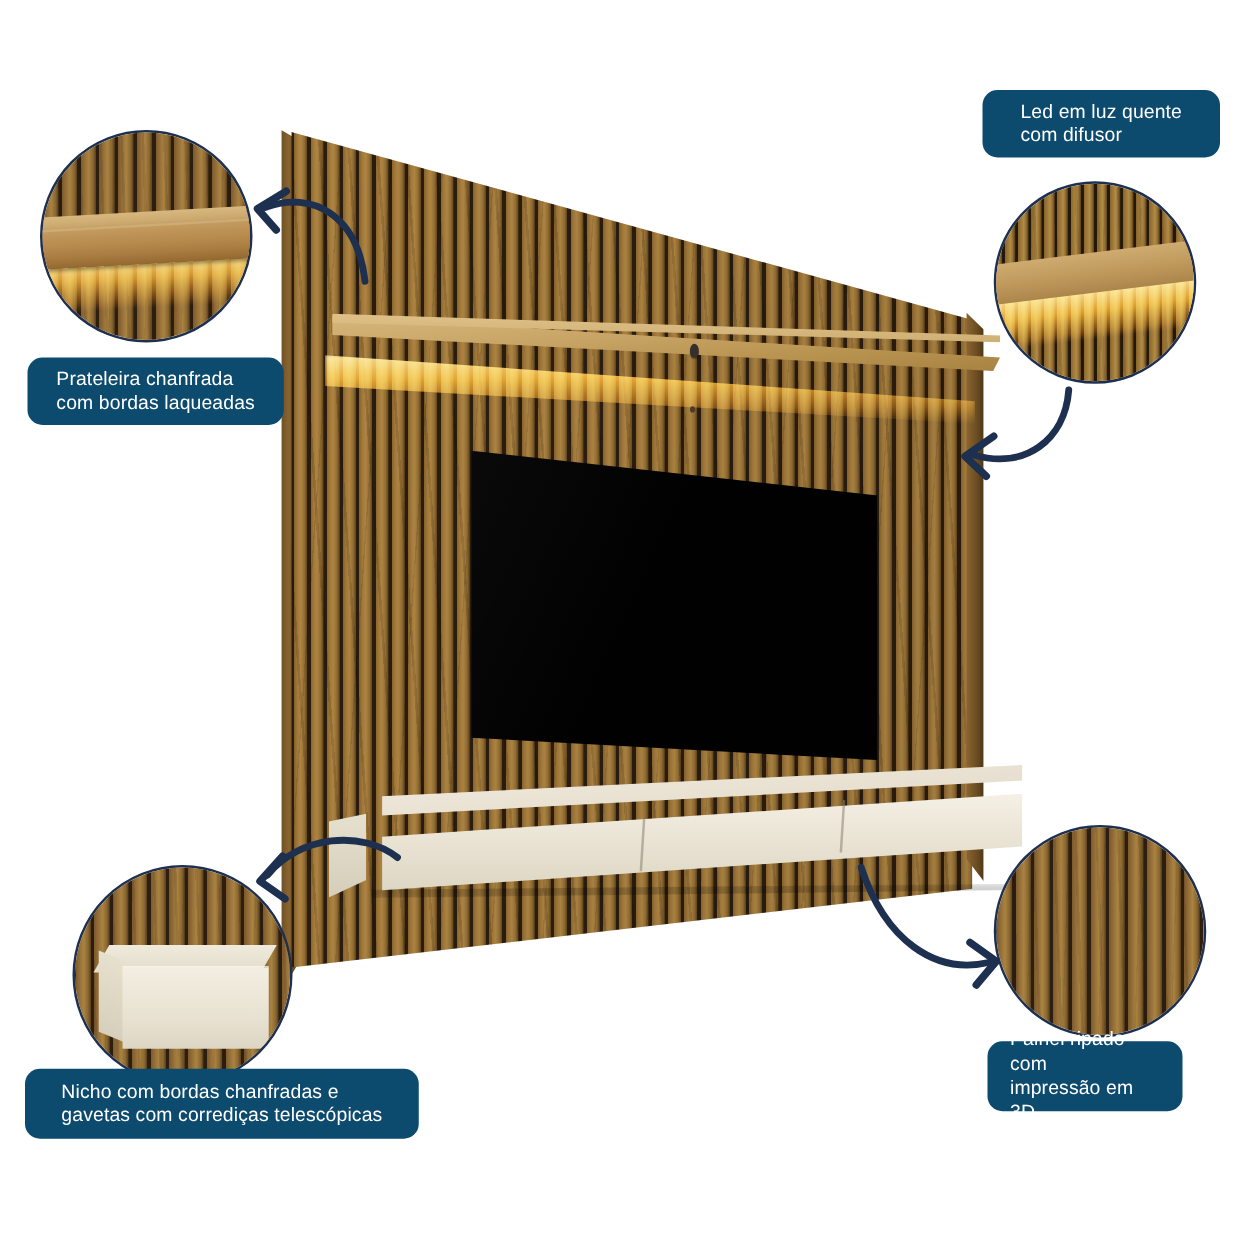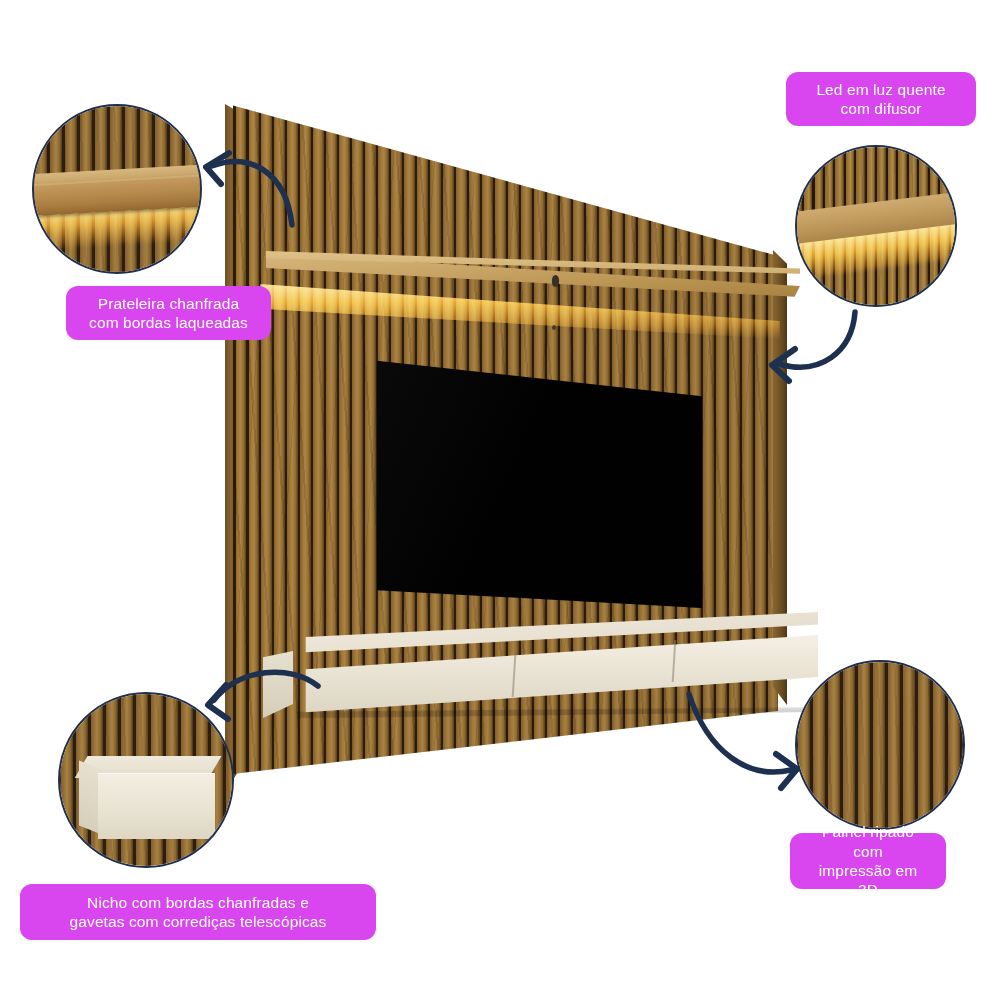--- a/index.html
+++ b/index.html
@@ -8,35 +8,35 @@
     background:#ffffff;
     font-family:"Liberation Sans", sans-serif;
     overflow:hidden;
     position:relative;
   }
   #stage{position:absolute;left:0;top:0;width:1000px;height:1000px;}
 
   
   .badge{
     position:absolute;
-    background:#d946ef;
+    background:#0c4a6e;
     color:#ffffff;
     border-radius:12px;
-    text-align:center;
+    text-align:left;
     line-height:1.25;
     font-size:15.5px;
     letter-spacing:.1px;
     padding:9px 18px;
     box-sizing:border-box;
     white-space:pre-line;
     display:flex;align-items:center;justify-content:center;
   }
-  #badge-shelf   {left:22px;  top:286px; width:205px; height:54px;margin-left:44px;}
+  #badge-shelf   {left:22px;  top:286px; width:205px; height:54px;}
   #badge-led     {left:786px; top:72px;  width:190px; height:54px;}
-  #badge-niche   {left:20px;  top:884px; width:356px; height:56px;}
+  #badge-niche   {left:20px;  top:855px; width:315px; height:56px;}
   #badge-panel   {left:790px; top:833px; width:156px; height:56px;}
 
   
   .circle{
     position:absolute;
     border-radius:50%;
     border:2.5px solid #1e3050;
     overflow:hidden;
     box-sizing:border-box;
   }

